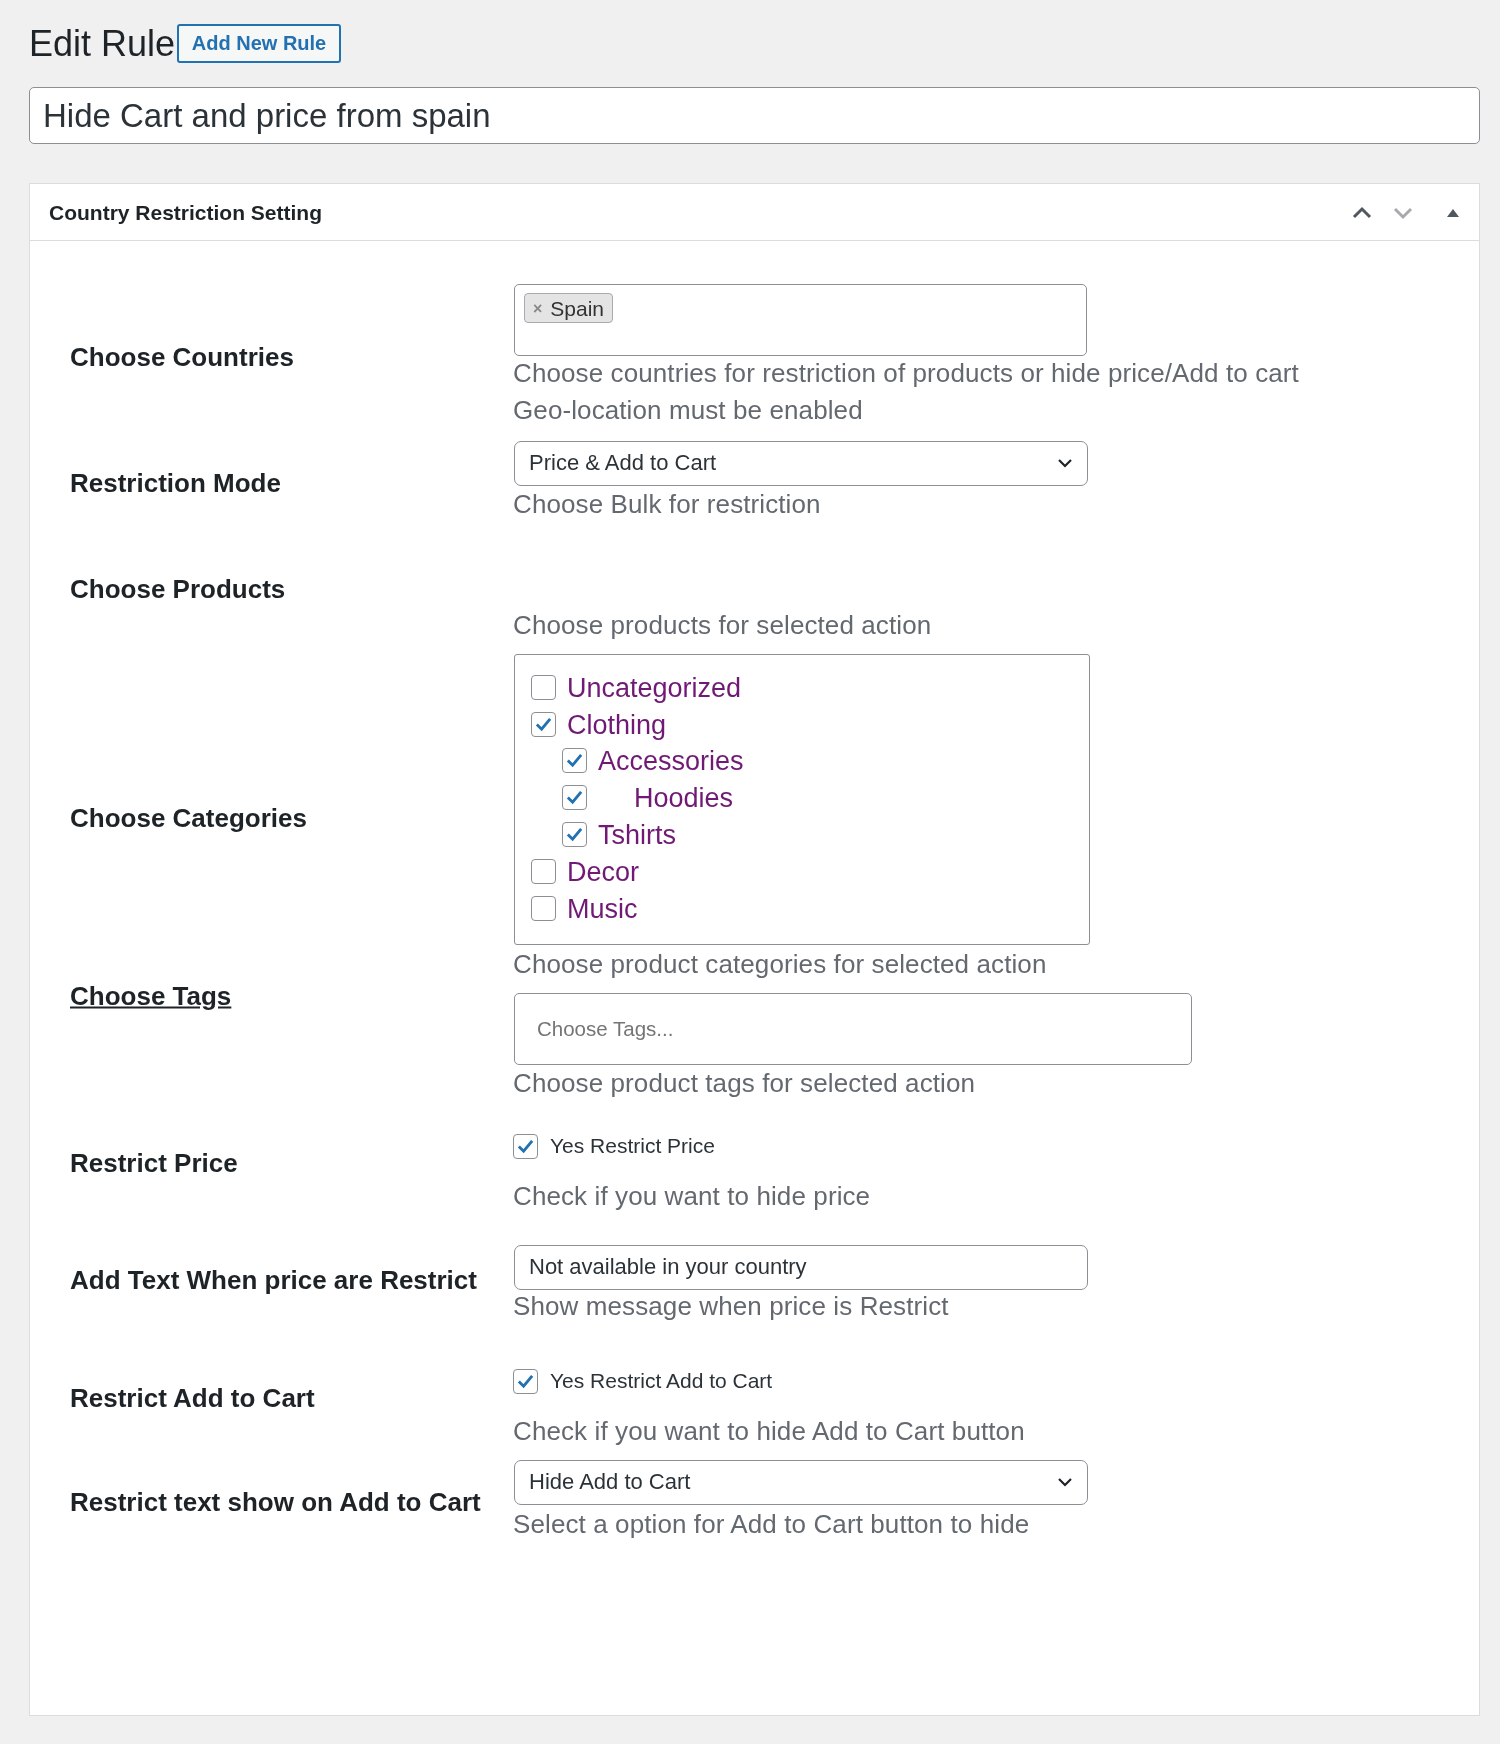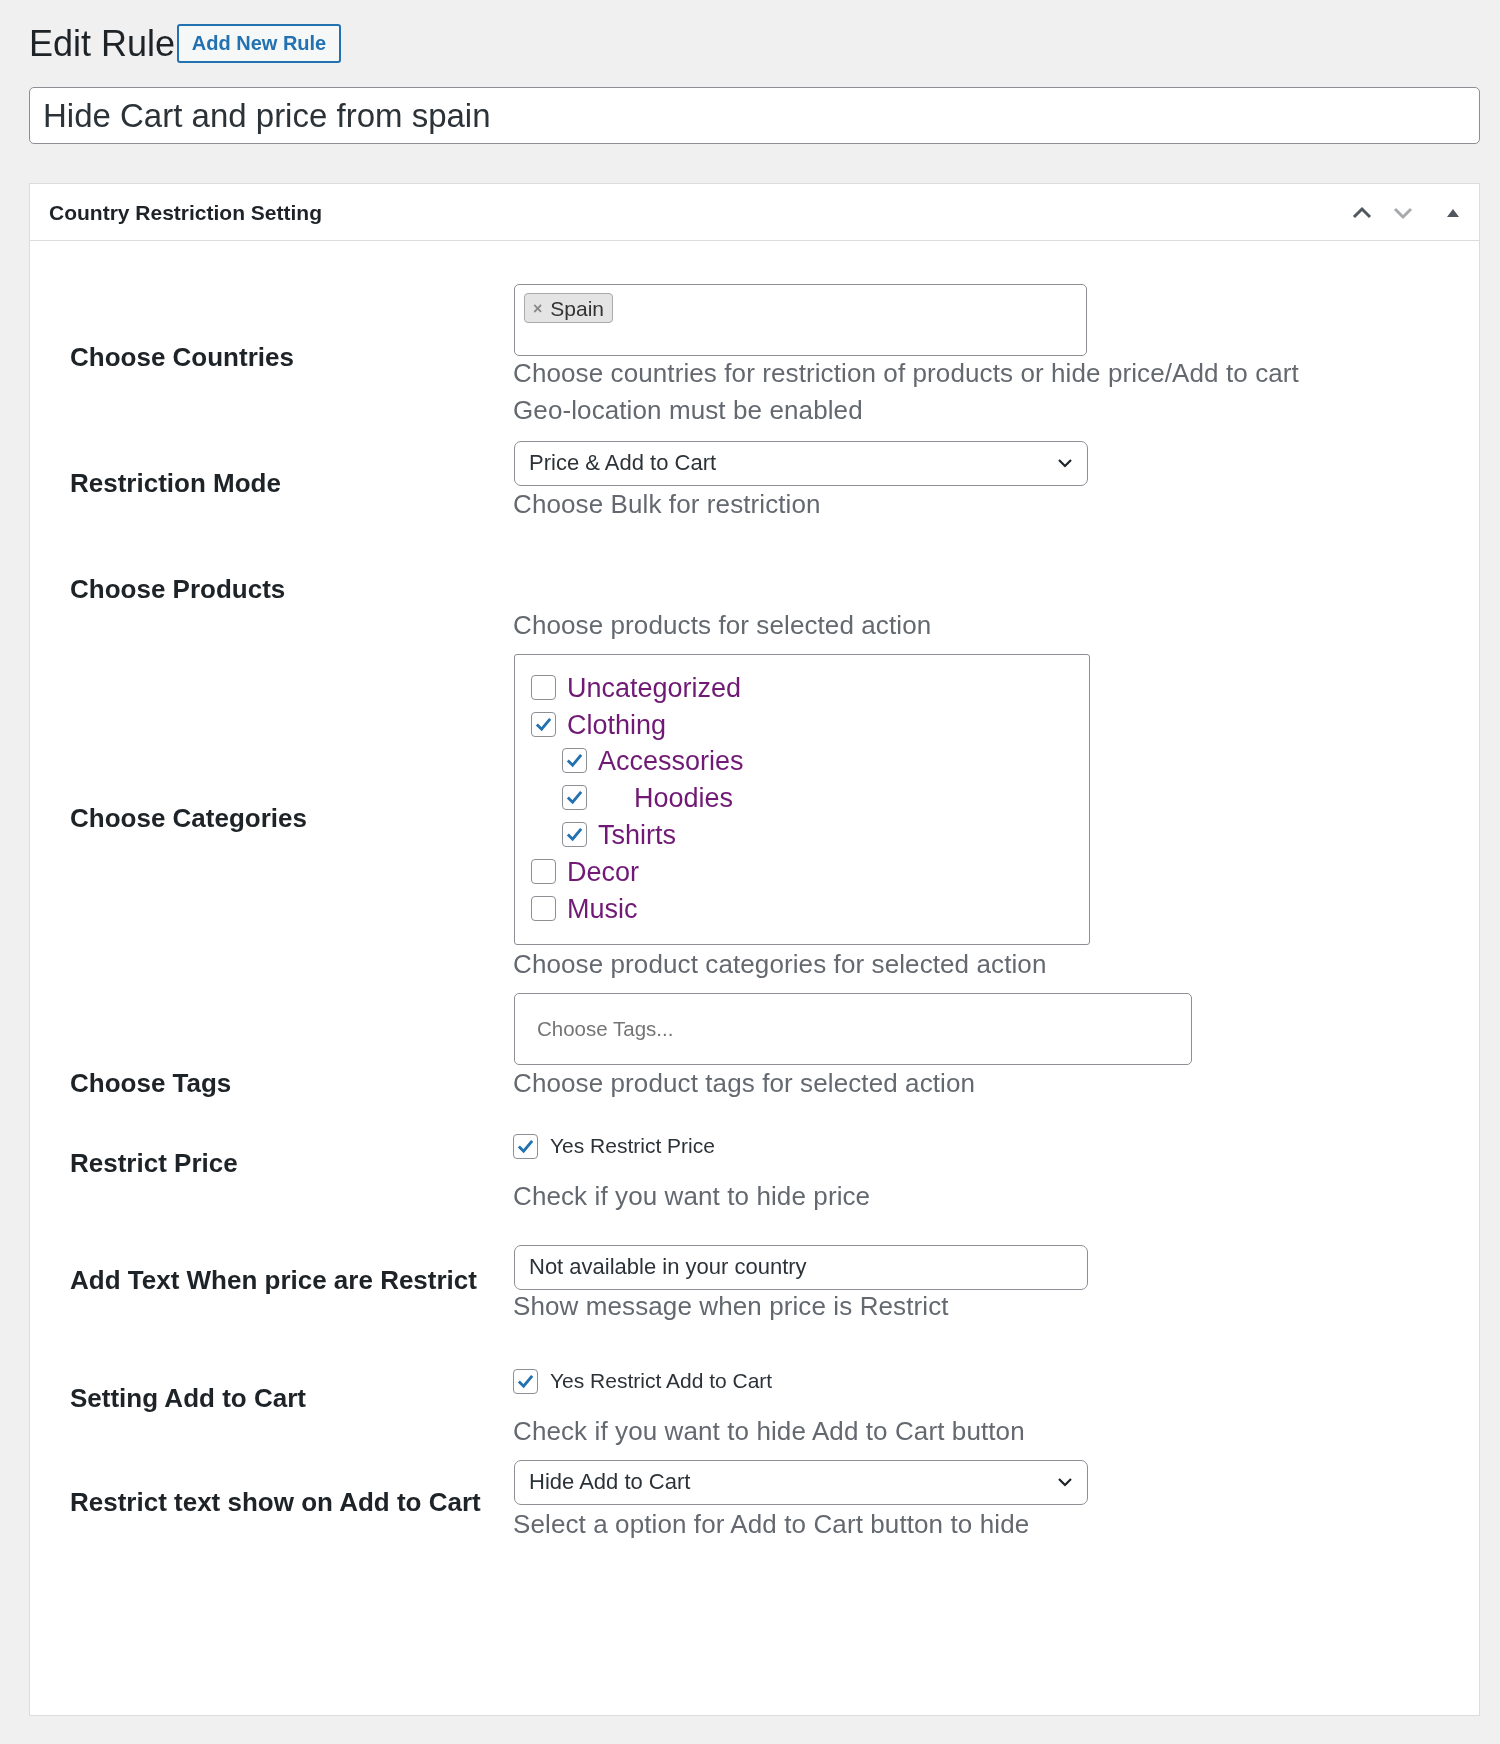--- a/index.html
+++ b/index.html
@@ -167,42 +167,42 @@
     <div class="cat-label" style="left:83px; top:180px;">Tshirts</div>
 
     <div class="cb" style="left:16px; top:204px;"></div>
     <div class="cat-label" style="left:52px; top:217px;">Decor</div>
 
     <div class="cb" style="left:16px; top:241px;"></div>
     <div class="cat-label" style="left:52px; top:254px;">Music</div>
   </div>
   <div class="help" style="top:780px;">Choose product categories for selected action</div>
 
-  <div class="field-label" style="top:899px;">Choose Tags</div>
+  <div class="field-label" style="top:812px;text-decoration:underline;">Choose Tags</div>
   <div class="box" style="top:809px; height:72px; width:678px;">
     <span class="placeholder" style="line-height:69px;">Choose Tags...</span>
   </div>
   <div class="help" style="top:899px;">Choose product tags for selected action</div>
 
   <div class="field-label" style="top:979px;">Restrict Price</div>
   <div class="cb" style="left:483px; top:950px;">
     <svg width="19" height="19" viewBox="0 0 20 20">
         <polyline points="3,10 8,15 17,4" fill="none" stroke="#2271b1" stroke-width="3"></polyline>
       </svg>
   </div>
   <div class="cb-label" style="left:520px; top:962px;">Yes Restrict Price</div>
   <div class="help" style="top:1012px;">Check if you want to hide price</div>
 
   <div class="field-label" style="top:1096px;">Add Text When price are Restrict</div>
   <div class="box select-box" style="top:1061px;">
     <span class="select-value">Not available in your country</span>
   </div>
   <div class="help" style="top:1122px;">Show message when price is Restrict</div>
 
-  <div class="field-label" style="top:1214px;">Setting Add to Cart</div>
+  <div class="field-label" style="top:1214px;">Restrict Add to Cart</div>
   <div class="cb" style="left:483px; top:1185px;">
     <svg width="19" height="19" viewBox="0 0 20 20">
         <polyline points="3,10 8,15 17,4" fill="none" stroke="#2271b1" stroke-width="3"></polyline>
       </svg>
   </div>
   <div class="cb-label" style="left:520px; top:1197px;">Yes Restrict Add to Cart</div>
   <div class="help" style="top:1247px;">Check if you want to hide Add to Cart button</div>
 
   <div class="field-label" style="top:1318px;text-align:right;">Restrict text show on Add to Cart</div>
   <div class="box select-box" style="top:1276px;">

